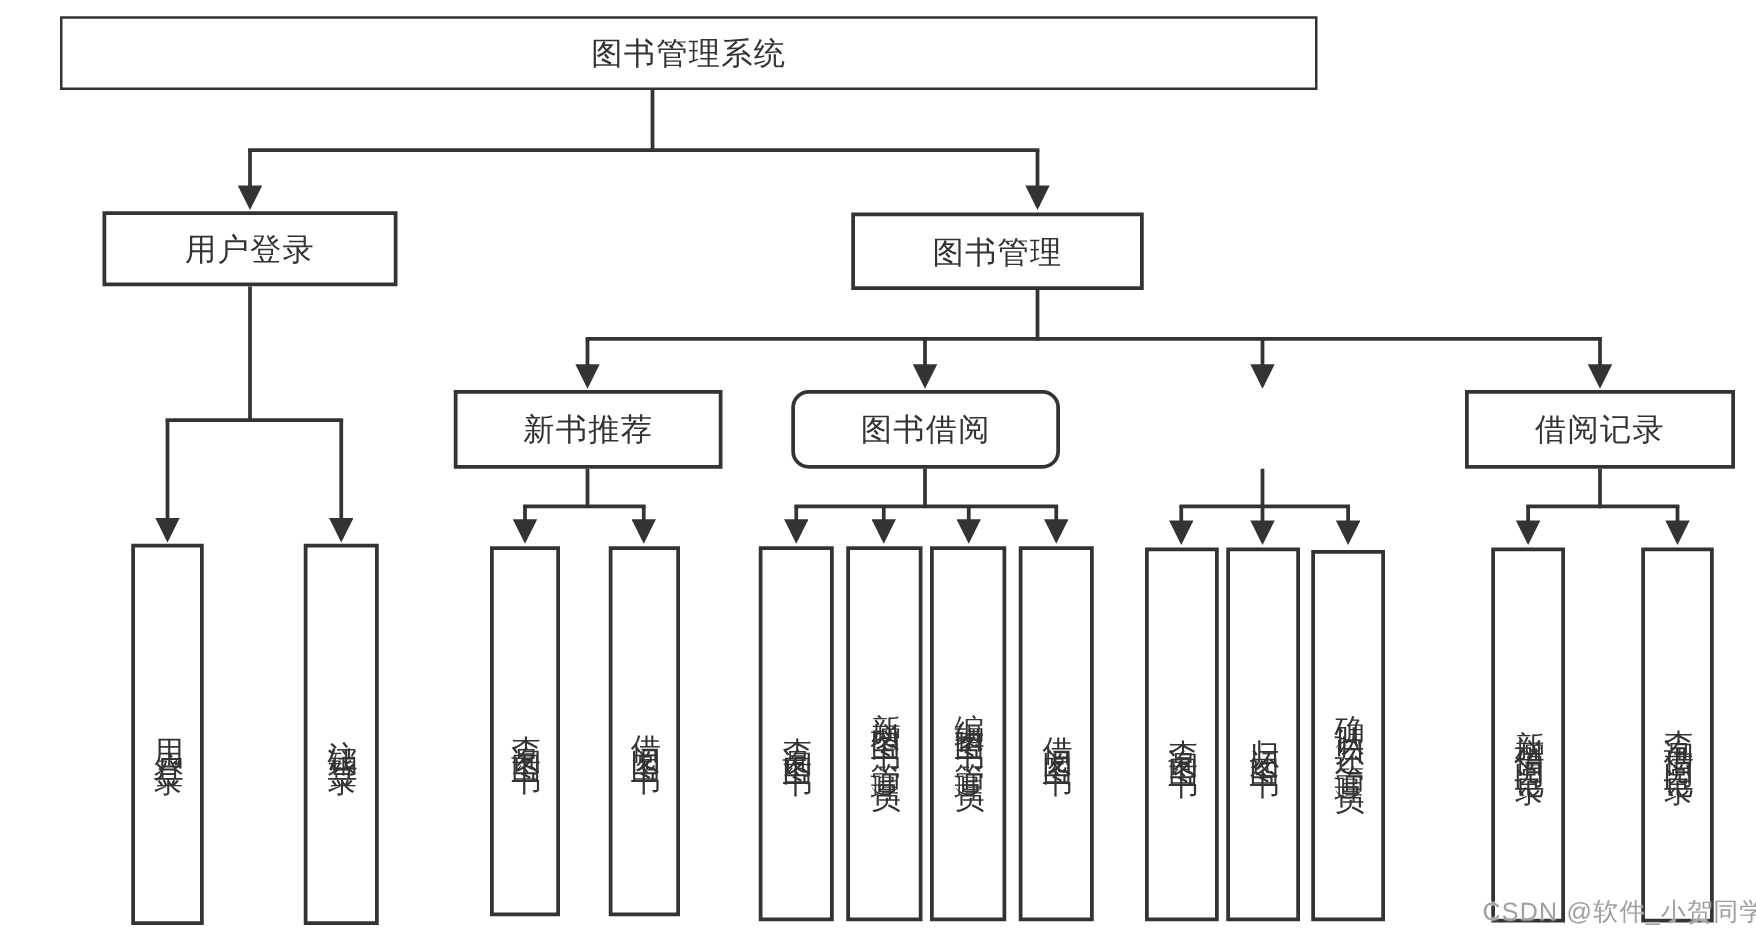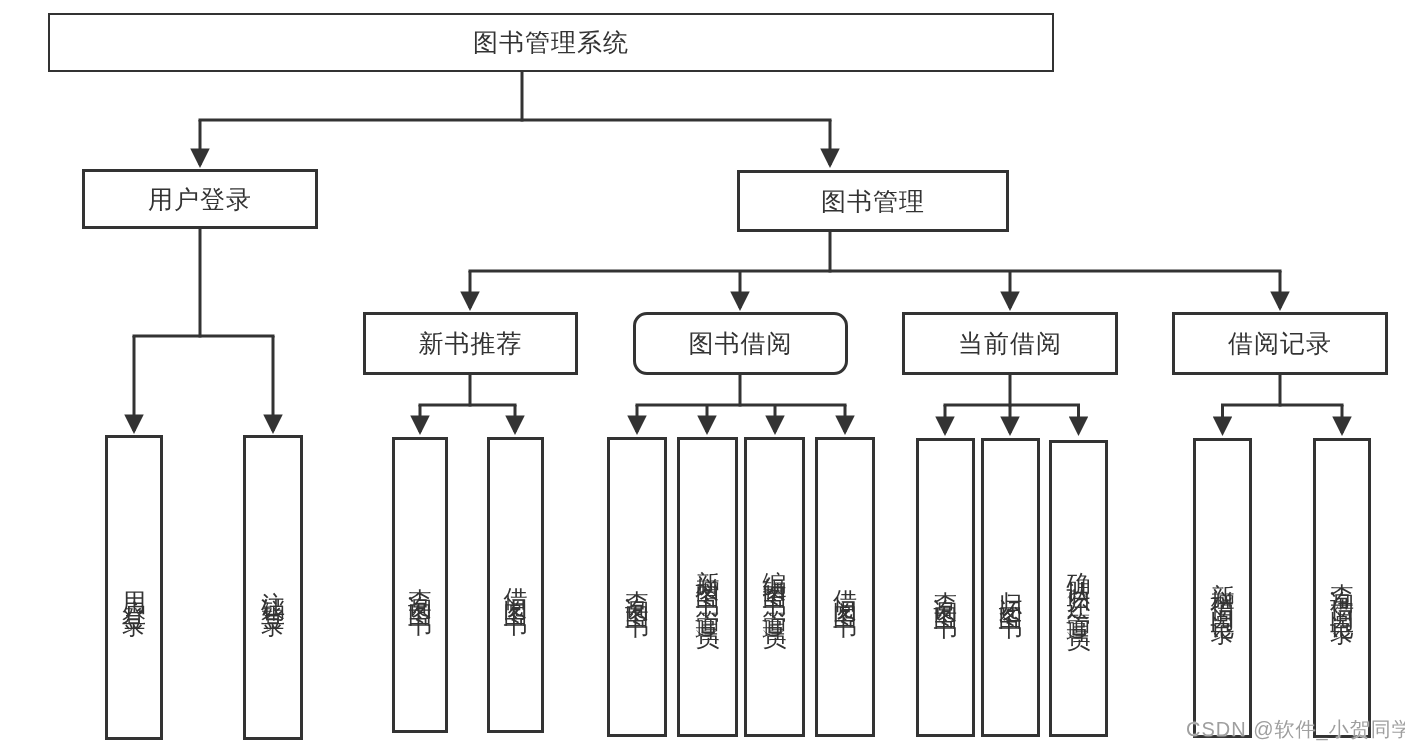--- a/index.html
+++ b/index.html
@@ -117,32 +117,29 @@
     </g>
   </svg>
 
   <div class="box root" style="left:19px; top:13px; width:1006px; height:59px;margin-left:29px;">
     <span class="hlabel">图书管理系统</span>
   </div>
 
   <div class="box" style="left:82px; top:169px; width:236px; height:60px;">
     <span class="hlabel">用户登录</span>
   </div>
-  <div class="box" style="left:737px; top:170px; width:272px; height:62px;">
+  <div class="box" style="left:681px; top:170px; width:234px; height:62px;">
     <span class="hlabel">图书管理</span>
   </div>
 
   <div class="box" style="left:363px; top:312px; width:215px; height:63px;text-align:center;">
     <span class="hlabel">新书推荐</span>
   </div>
   <div class="box" style="left:633px; top:312px; width:215px; height:63px;border-radius:14px;">
     <span class="hlabel">图书借阅</span>
-  </div>
-  <div class="box" style="left:902px; top:312px; width:216px; height:63px;">
-    <span class="hlabel">当前借阅</span>
   </div>
   <div class="box" style="left:1172px; top:312px; width:216px; height:63px;">
     <span class="hlabel">借阅记录</span>
   </div>
 
   <div class="box" style="left:105px; top:435px; width:58px; height:305px;">
     <span class="vtext">用户登录</span>
   </div>
   <div class="box" style="left:243px; top:435px; width:60px; height:305px;">
     <span class="vtext">注销登录</span>

